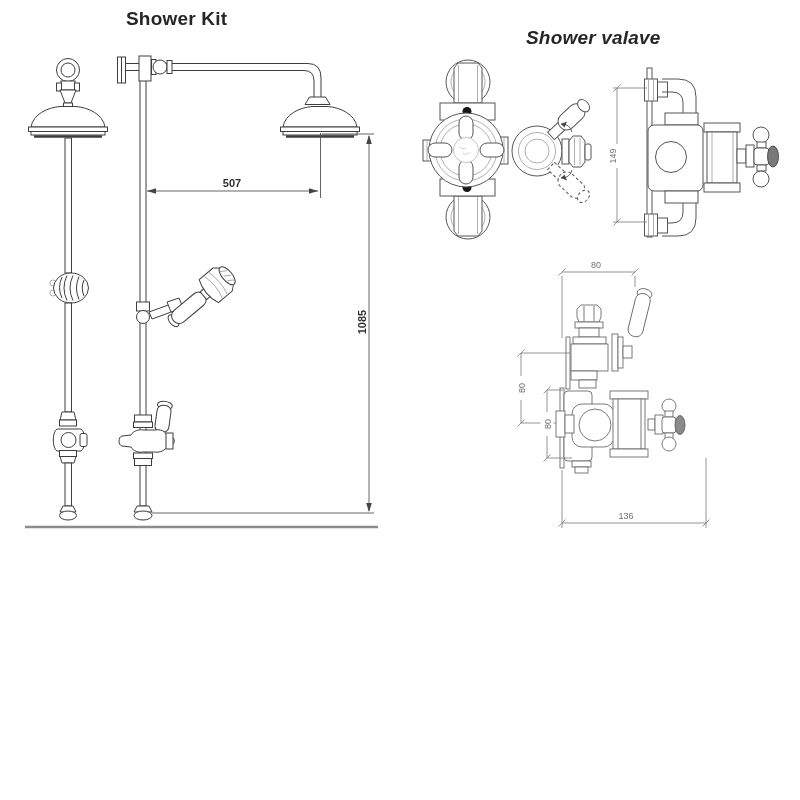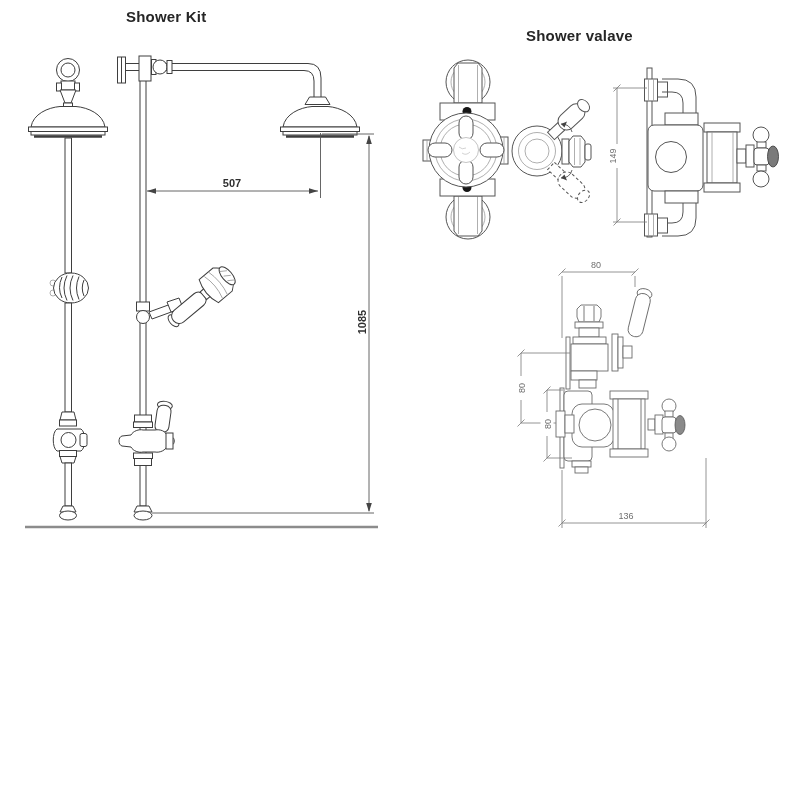--- a/index.html
+++ b/index.html
@@ -1,20 +1,20 @@
 <!DOCTYPE html>
 <html><head>
 <meta charset="utf-8">
 <style>
   html,body{margin:0;padding:0;background:#fff;}
   .canvas{position:relative;width:800px;height:800px;background:#fff;overflow:hidden;
           font-family:"Liberation Sans",sans-serif;}
-  .title{position:absolute;font-weight:600;font-size:15px;color:#262626;letter-spacing:.2px;white-space:nowrap;}
+  .title{position:absolute;font-weight:600;font-size:19px;color:#262626;letter-spacing:.2px;white-space:nowrap;}
   #kit-title{left:126px;top:8px;}
-  #valve-title{left:526px;top:27px;}
+  #valve-title{left:526px;top:27px;font-style:italic;}
   svg{position:absolute;left:0;top:0;}
   .ln{stroke:#3e3e3e;stroke-width:1;fill:none;}
   .lnf{stroke:#3e3e3e;stroke-width:1;fill:#fff;}
   .lt{stroke:#9a9a9a;stroke-width:.8;fill:none;}
   .vln{stroke:#555;stroke-width:1;fill:none;}
   .vlnf{stroke:#555;stroke-width:1;fill:#fff;}
   .gl{stroke:#6b6b6b;stroke-width:.9;fill:none;}
   .glf{stroke:#6b6b6b;stroke-width:.9;fill:#fff;}
   .dim{stroke:#555;stroke-width:.9;fill:none;}
   .gdim{stroke:#7a7a7a;stroke-width:.8;fill:none;}

